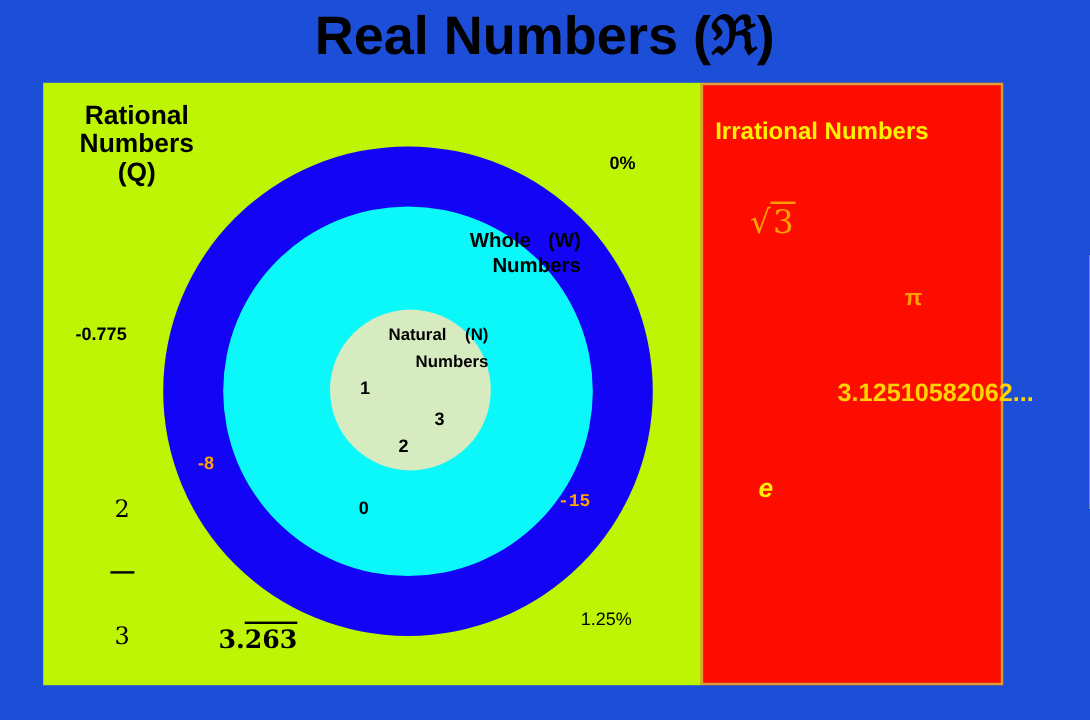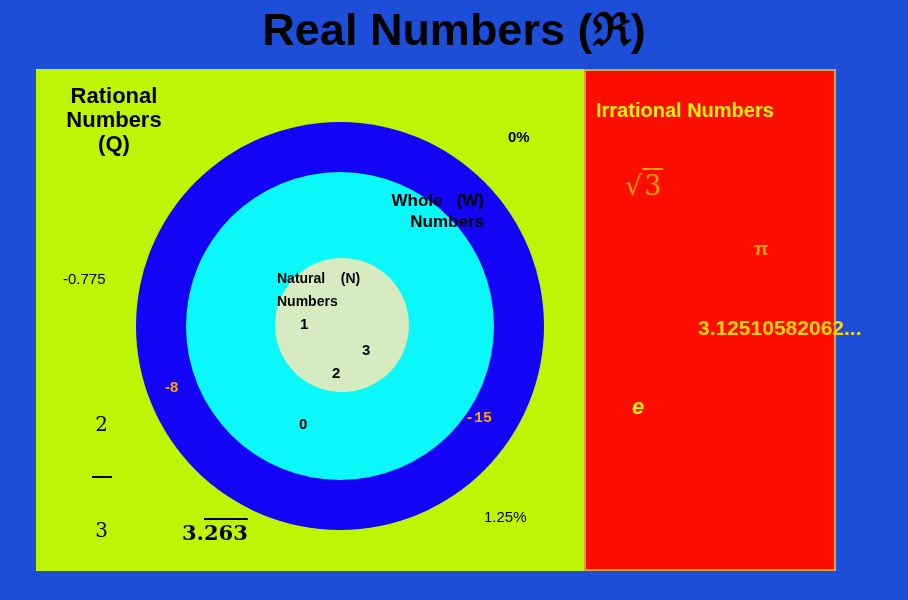--- a/index.html
+++ b/index.html
@@ -129,38 +129,38 @@
     text-align: right;
     font-size: 17px;
     font-weight: bold;
     color: #000;
     line-height: 21px;
   }
   .natural-label {
     left: 277px;
     top: 267px;
     width: 130px;
-    text-align: left;
+    text-align: right;
     font-size: 14px;
     font-weight: bold;
     color: #000;
     line-height: 23px;
   }
   
   .num-1 { left: 300px; top: 315px; font-size: 15px; font-weight: bold; color:#000; }
   .num-3 { left: 362px; top: 341px; font-size: 15px; font-weight: bold; color:#000; }
   .num-2 { left: 332px; top: 364px; font-size: 15px; font-weight: bold; color:#000; }
   
   .num-0 { left: 299px; top: 415px; font-size: 15px; font-weight: bold; color:#000; }
   
   .num-neg8  { left: 165px; top: 378px; font-size: 15px; font-weight: bold; color:#ffa200; }
   .num-neg15 { left: 465px; top: 410px; font-size: 15px; font-weight: bold; color:#ffa200;font-family:Liberation Mono, monospace; }
   
   .num-p15   { left: 508px; top: 128px; font-size: 15px; font-weight: bold; color:#000; }
-  .num-n0775 { left: 63px;  top: 270px; font-size: 15px; font-weight: normal; color:#000; }
+  .num-n0775 { left: 63px;  top: 270px; font-size: 15px; font-weight: bold; color:#000; }
   .num-p125  { left: 484px; top: 508px; font-size: 15px; font-weight: normal; color:#000; }
   .frac {
     left: 89px;
     top: 374px;
     font-family: "DejaVu Serif", serif;
     font-size: 20px;
     color: #000;
     text-align: center;
     line-height: 1.0;
   }

